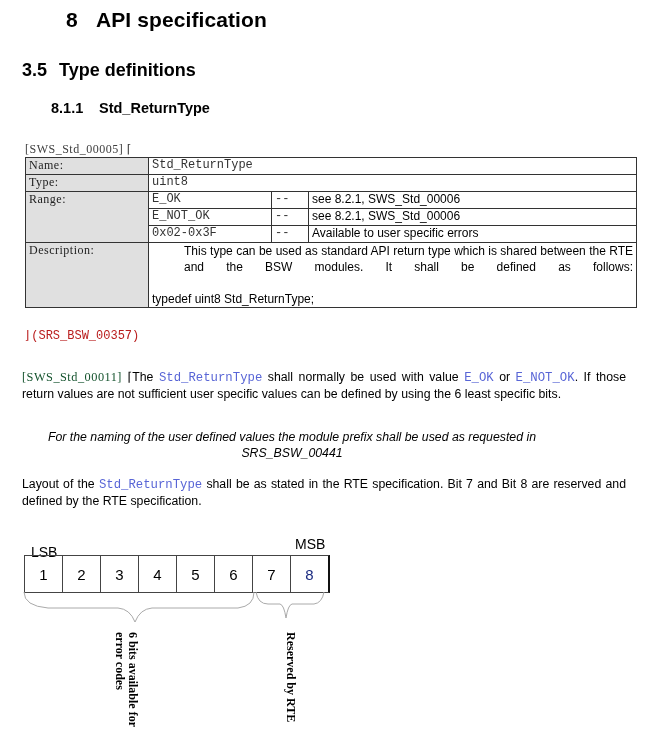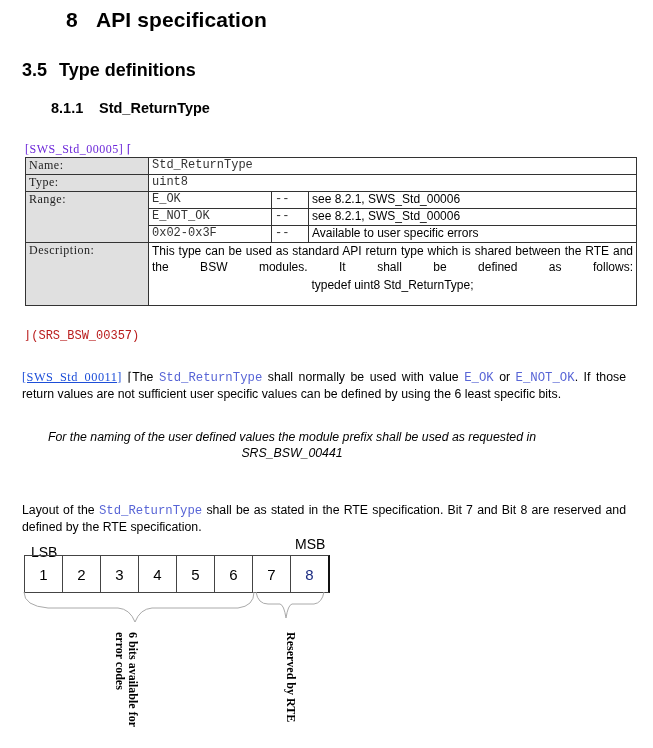--- a/index.html
+++ b/index.html
@@ -4,33 +4,33 @@
 <style>
   html, body { margin:0; padding:0; background:#ffffff; }
   body { width:653px; height:748px; position:relative; overflow:hidden; color:#000;
          font-family:"Liberation Sans", sans-serif; }
   .h1 { position:absolute; left:22px; top:8px; font-size:21px; font-weight:bold; letter-spacing:0.1px;margin-left:44px; }
   .h1 .num { display:inline-block; width:30px; }
   .h2 { position:absolute; left:22px; top:60px; font-size:18px; font-weight:bold; }
   .h2 .num { display:inline-block; width:37px; }
   .h3 { position:absolute; left:22px; top:100px; font-size:14.5px; font-weight:bold;margin-left:29px; }
   .h3 .num { display:inline-block; width:48px; }
-  .reqid { position:absolute; left:25px; top:142px; font-family:"Liberation Serif", serif; font-size:12px; color:#6d28d9; letter-spacing:0.5px; }
+  .reqid { position:absolute; left:25px; top:142px; font-family:"Liberation Serif", serif; font-size:12px; color:#404040; letter-spacing:0.5px; }
   table.spec { position:absolute; left:25px; top:157px; width:612px; border-collapse:collapse; font-size:12px; }
   table.spec td { border:1px solid #333; padding:0 3px; height:16px; vertical-align:top; line-height:15px; }
   table.spec td.lbl { background:#e0e0e0; width:116px; font-family:"Liberation Serif", serif; letter-spacing:0.5px; color:#222; }
   table.spec td.mv { font-family:"Liberation Mono", monospace; color:#333; }
   table.spec td.dash { width:30px; font-family:"Liberation Mono", monospace; color:#333; }
   table.spec td.val1 { width:116px; }
-  .desc { text-align:justify; text-align-last:justify; line-height:16px; }
-  .desc-last { line-height:16px; margin-top:2px;text-align:center; }
+  .desc { text-align:justify; text-align-last:justify; line-height:16px;margin-left:32px; }
+  .desc-last { line-height:16px; margin-top:16px; }
   .trace { position:absolute; left:24px; top:328px; font-size:12px; color:#b91c1c; font-family:"Liberation Mono", monospace; }
   .para { position:absolute; left:22px; width:604px; font-size:12.3px; line-height:16px; text-align:justify; }
   .code-ref { font-family:"Liberation Mono", monospace; color:#5865d6; }
-  .req-inline { font-family:"Liberation Serif", serif; color:#1d4ed8; letter-spacing:0.5px;text-decoration:underline; }
+  .req-inline { font-family:"Liberation Serif", serif; color:#14532d; letter-spacing:0.5px; }
   .lbl-lsb { position:absolute; left:31px; top:544px; font-size:14px; }
   .lbl-msb { position:absolute; left:295px; top:536px; font-size:14px; }
   .bits { position:absolute; left:24px; top:555px; display:flex; border-top:1px solid #444; border-bottom:1px solid #444; border-left:1px solid #444; border-right:2px solid #111; }
   .bit { width:37px; height:36px; border-right:1px solid #444; font-size:15px; display:flex; align-items:center; justify-content:center; }
   .bit:last-child { border-right:none; }
   .brace { position:absolute; left:18px; top:590px; }
   .vtext { position:absolute; writing-mode:vertical-rl; font-family:"Liberation Serif", serif; font-weight:bold; font-size:12px; line-height:13px; }
 </style>
 </head>
 <body>
@@ -82,21 +82,21 @@
   </tr>
 </tbody>
   </table>
 
 <div class="trace">⌋(SRS_BSW_00357)</div>
 
 <div class="para" style="top:369px;"><span class="req-inline">[SWS_Std_00011]</span><span> ⌈The </span><span class="code-ref">Std_ReturnType</span><span> shall normally be used with value </span><span class="code-ref">E_OK</span><span> or </span><span class="code-ref">E_NOT_OK</span><span>. If those return values are not sufficient user specific values can be defined by using the 6 least specific bits.</span></div>
 
 <div class="para" style="top:429px; width:540px; text-align:center;font-style:italic;">For the naming of the user defined values the module prefix shall be used as requested in SRS_BSW_00441</div>
 
-<div class="para" style="top:502px;"><span>Layout of the </span><span class="code-ref">Std_ReturnType</span><span> shall be as stated in the RTE specification. Bit 7 and Bit 8 are reserved and defined by the RTE specification.</span></div>
+<div class="para" style="top:476px;"><span>Layout of the </span><span class="code-ref">Std_ReturnType</span><span> shall be as stated in the RTE specification. Bit 7 and Bit 8 are reserved and defined by the RTE specification.</span></div>
 
 <div class="lbl-lsb">LSB</div>
 <div class="lbl-msb">MSB</div>
 
 <div class="bits">
   <div class="bit">1</div>
   <div class="bit">2</div>
   <div class="bit">3</div>
   <div class="bit">4</div>
   <div class="bit">5</div>

